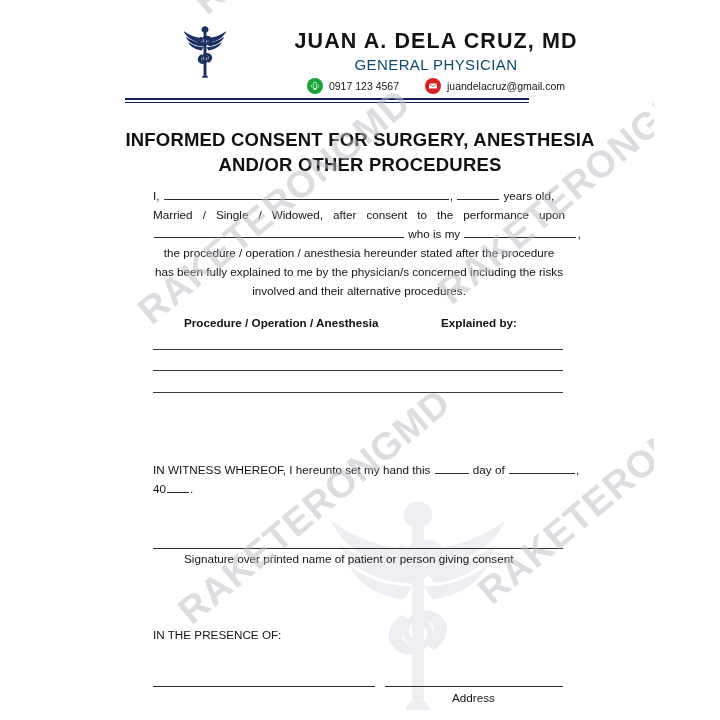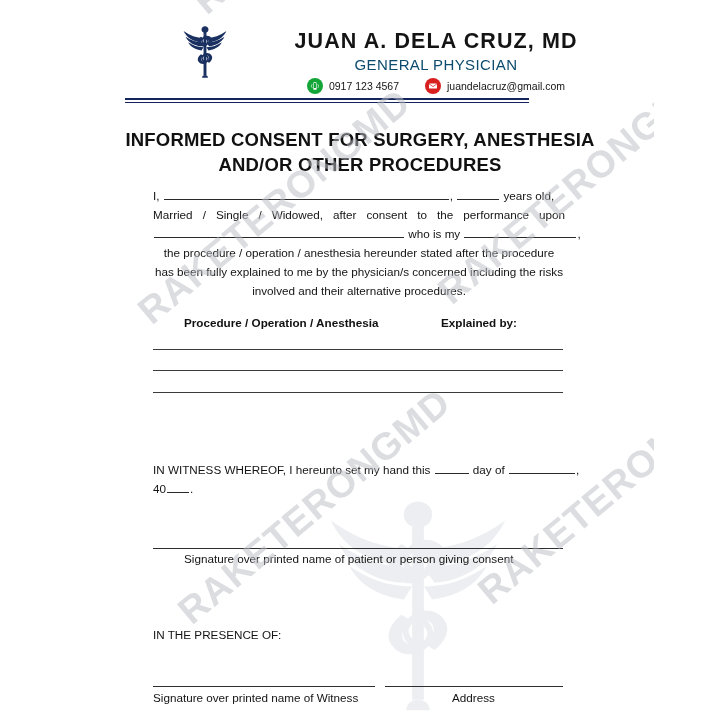--- a/index.html
+++ b/index.html
@@ -334,21 +334,20 @@
   </div>
 
   <div class="sig-line" style="left:153px; width:410px; top:548px;"></div>
   <div class="sig-caption" style="left:184px; top:552px;">Signature over printed name of patient or person giving consent</div>
 
   <div class="sig-caption" style="left:153px; top:628px;">IN THE PRESENCE OF:</div>
 
   <div class="sig-line" style="left:153px; width:222px; top:686px;"></div>
   <div class="sig-line" style="left:385px; width:178px; top:686px;"></div>
 
-  <div class="sig-caption" style="left:153px; top:691px;">Signature over printed name of Witness</div>
   <div class="sig-caption" style="left:452px; top:691px;">Address</div>
 
   <div class="wm-layer">
     <div class="wm-text" style="left:185px; top:-10px; font-size:38px;">RAKETERONGMD</div>
     <div class="wm-text" style="left:475px; top:-30px; font-size:38px;">RAKETERONGMD</div>
     <div class="wm-text" style="left:130px; top:300px; font-size:38px;">RAKETERONGMD</div>
     <div class="wm-text" style="left:430px; top:280px; font-size:38px;">RAKETERONGMD</div>
     <div class="wm-text" style="left:170px; top:600px; font-size:38px;">RAKETERONGMD</div>
     <div class="wm-text" style="left:470px; top:580px; font-size:38px;">RAKETERONGMD</div>
   </div>

